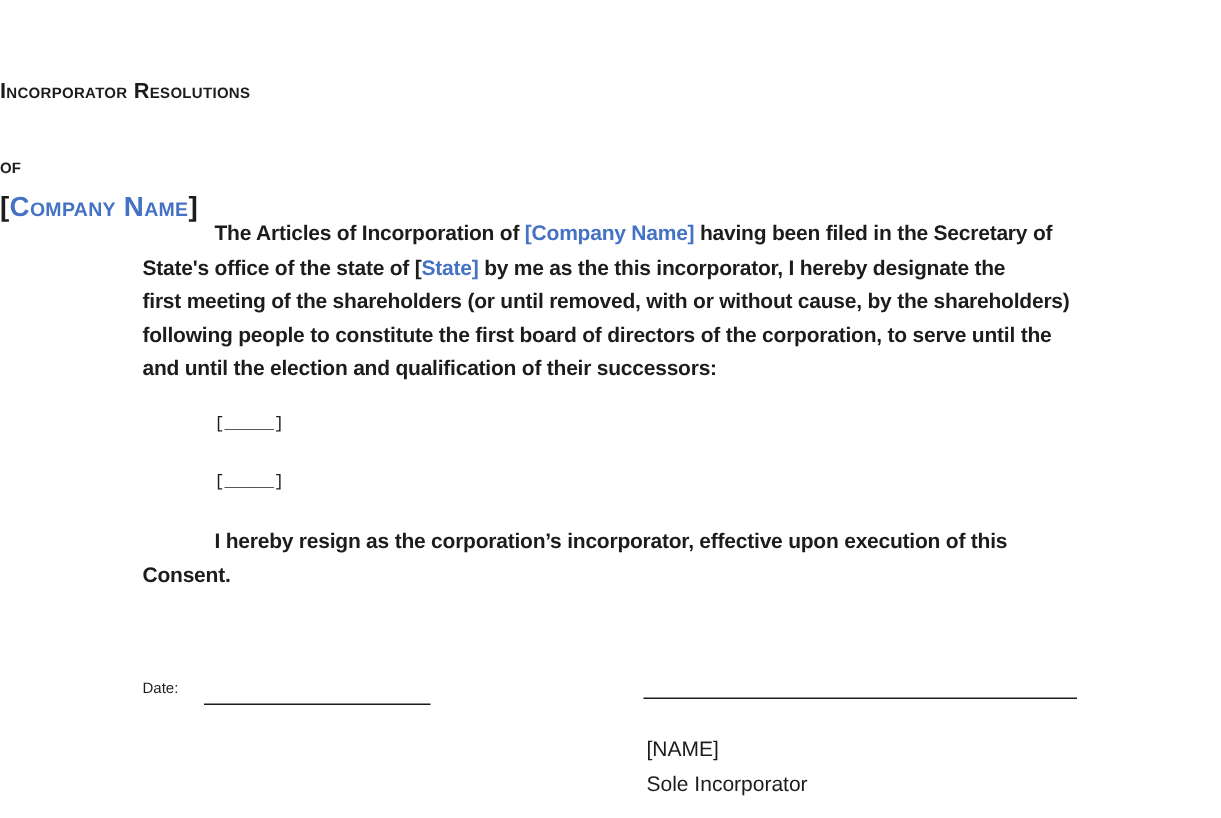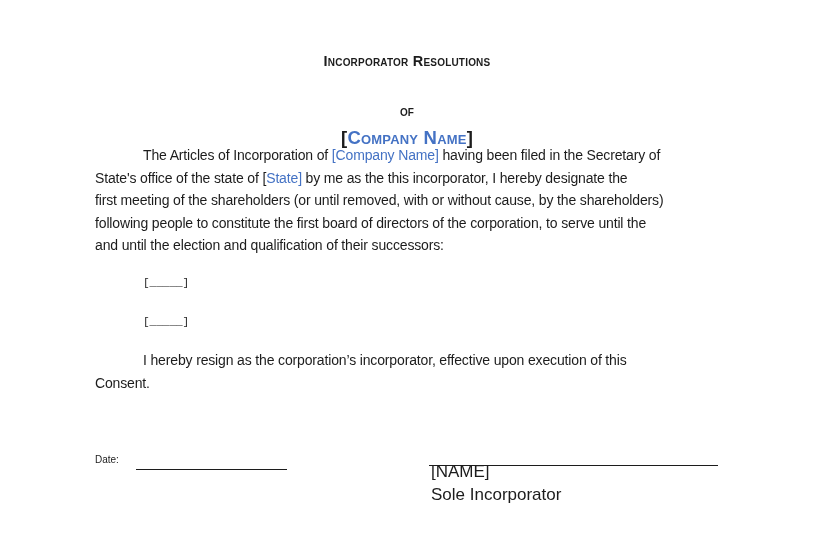--- a/index.html
+++ b/index.html
@@ -6,46 +6,46 @@
   body {
     width:814px; height:545px; background:#ffffff;
     font-family:"Liberation Sans", sans-serif;
     color:#1c1c1c;
   }
   .page { position:relative; width:814px; height:545px; background:#ffffff; overflow:hidden; }
 
   
   .title-block {
     position:absolute; top:48px; left:0; width:814px;
-    text-align:center; font-weight:bold; font-variant:small-caps;
+    text-align:left; font-weight:bold; font-variant:small-caps;
   }
   .title-l1 { font-size:14.5px; line-height:26px; letter-spacing:0.2px; }
   .title-l2 { font-size:14.5px; line-height:26px;margin-top:24px; }
   .title-l3 { font-size:18.5px; line-height:28px; letter-spacing:0.2px; }
   .title-l3 .bracket { font-variant:normal; color:#1c1c1c; }
   .title-l3 .company { color:var(--blue); }
 
   
-  .para { position:absolute; left:95px; font-size:14px; letter-spacing:-0.15px; }
+  .para { position:absolute; left:95px; font-size:14px; letter-spacing:-0.15px;font-weight:bold; }
   .p1 { top:144px; }
   .p2 { top:349px; }
   .tline { white-space:nowrap; line-height:22.5px; height:22.5px; }
   .tline.indent { padding-left:48px; }
   .ph { color:var(--blue); }
 
   
   .director { position:absolute; left:143px; font-size:11px; line-height:22.5px; white-space:nowrap;font-family:Liberation Mono, monospace; }
   .d1 { top:272px; }
   .d2 { top:311px; }
 
   
   .date-block { position:absolute; left:95px; top:449px; font-size:10px; line-height:22.5px; }
   .date-underline { position:absolute; left:136px; top:469px; width:151px; height:0; border-top:1.4px solid #1c1c1c; }
   .sig-rule { position:absolute; left:429px; top:465px; width:289px; height:0; border-top:1.6px solid #1c1c1c; }
-  .sig-block { position:absolute; left:431px; top:460px; font-size:17px; }
+  .sig-block { position:absolute; left:431px; top:488px; font-size:14px; }
   .sig-block div { line-height:23px; white-space:nowrap; }
 </style>
 </head>
 <body>
 
 <div class="page">
 
   <div class="title-block">
     <div class="title-l1">Incorporator Resolutions</div>
     <div class="title-l2">of</div>

